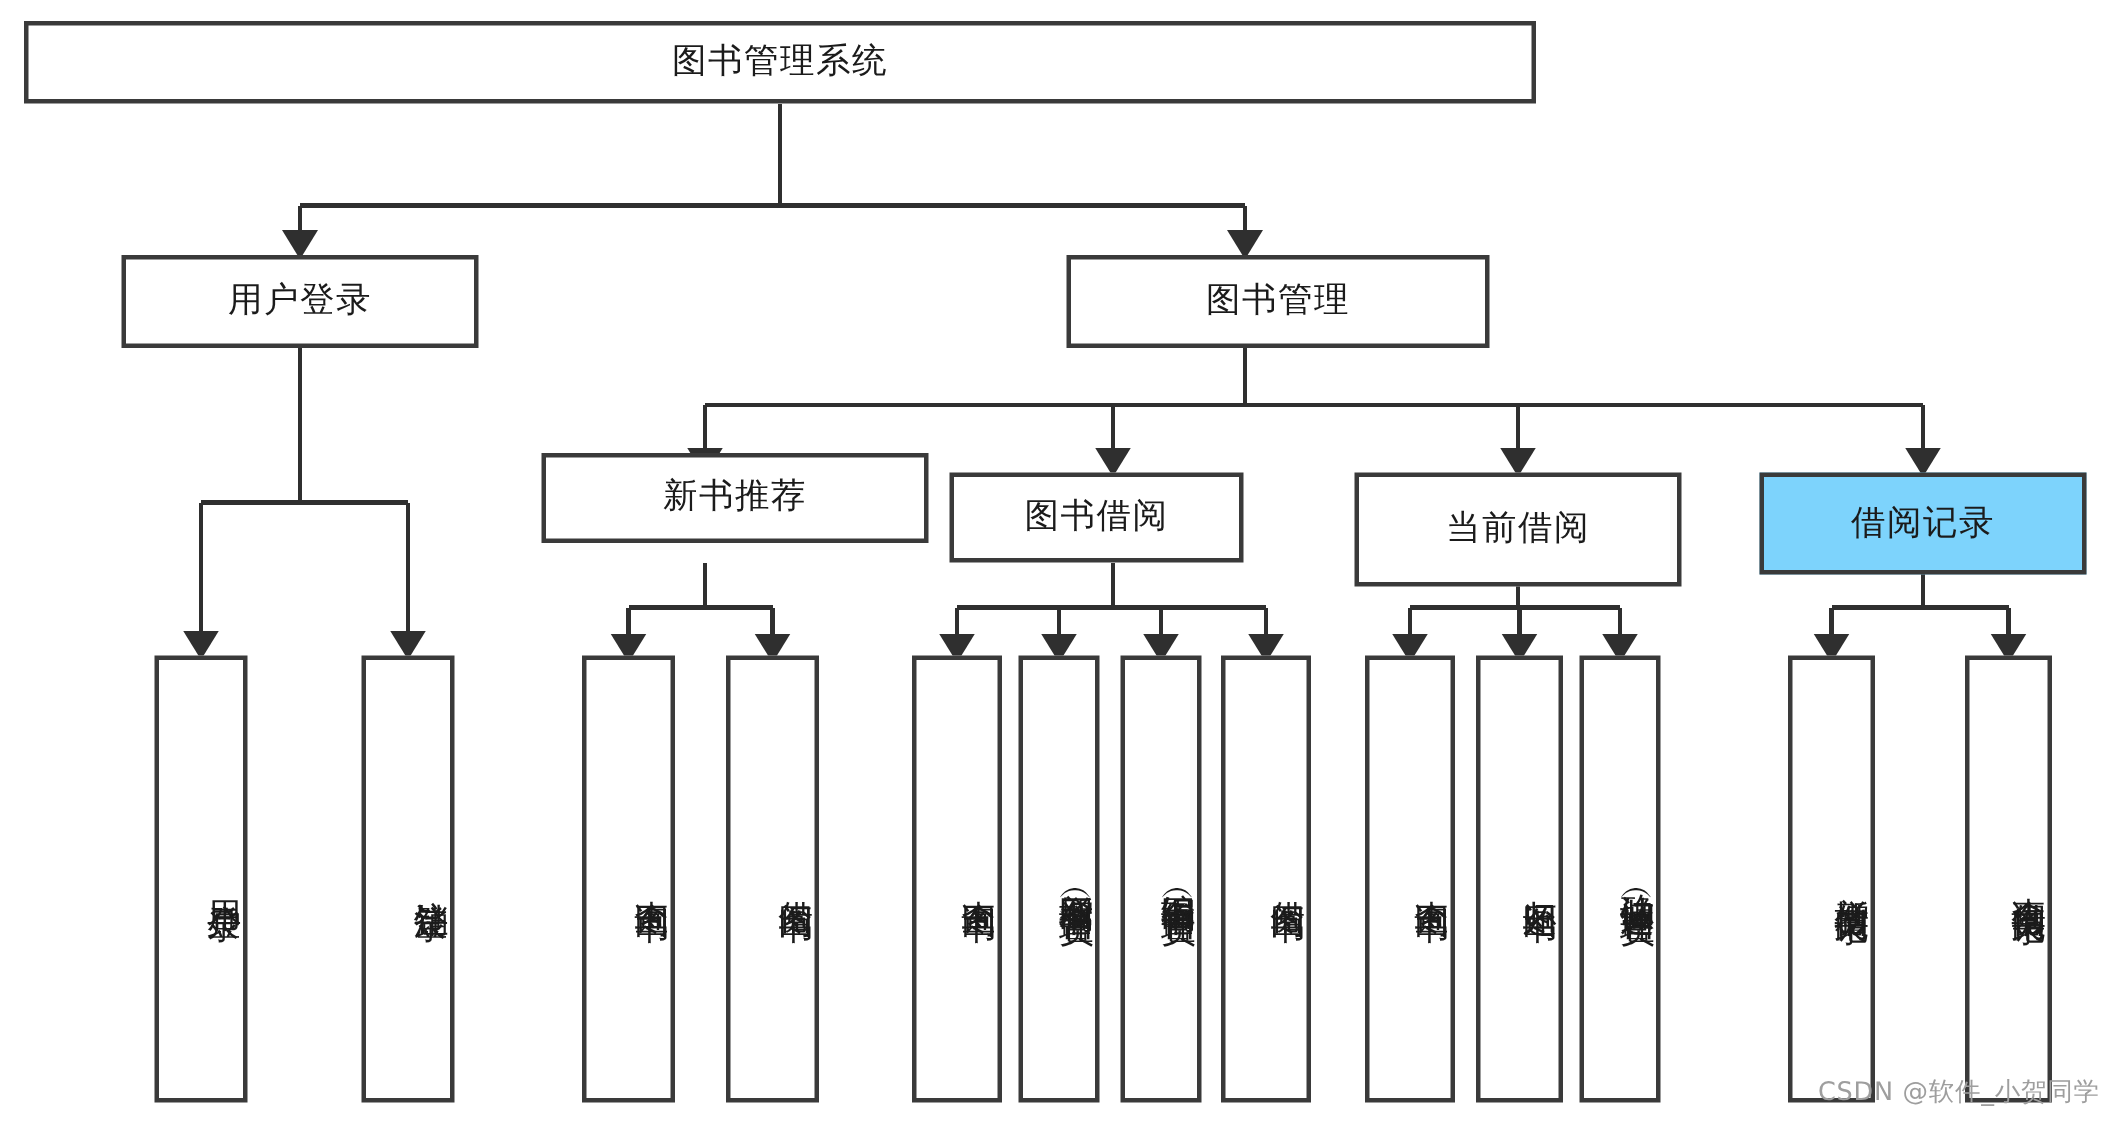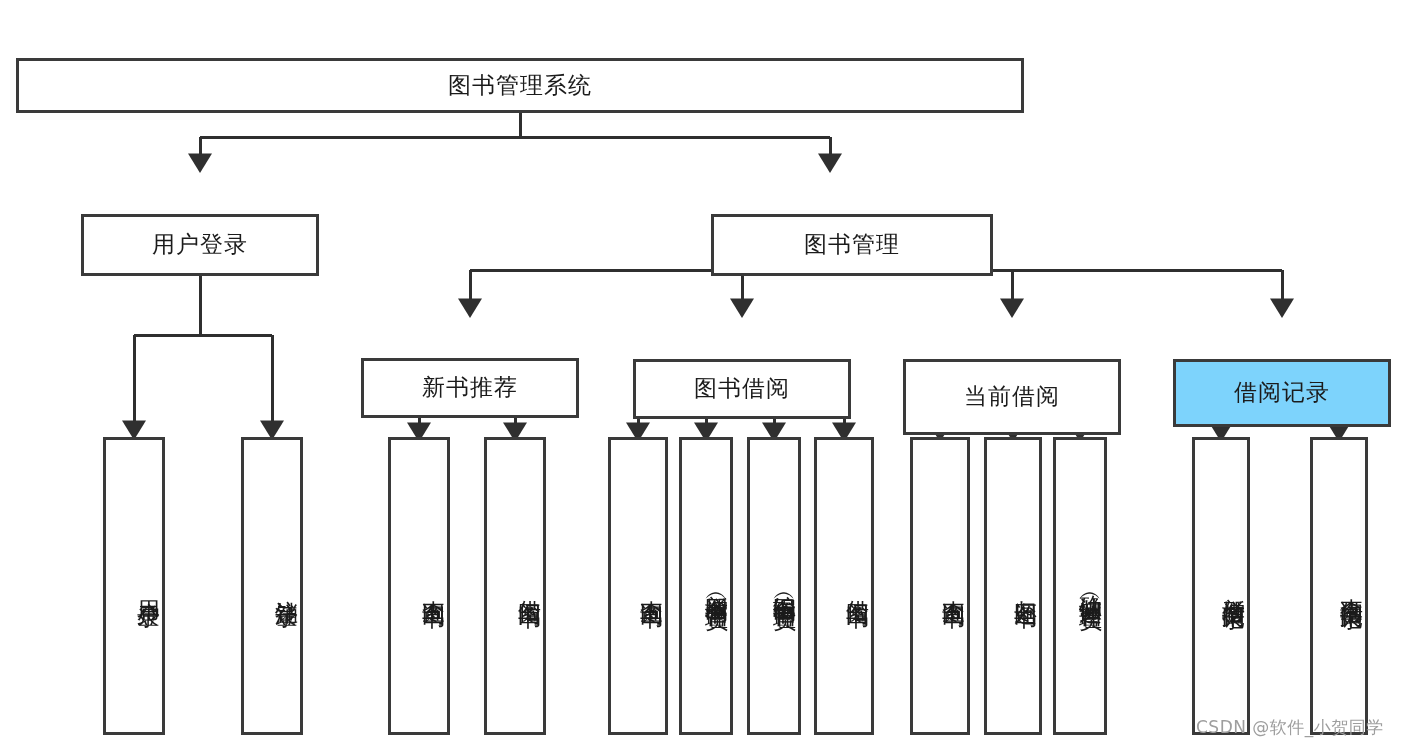--- a/index.html
+++ b/index.html
@@ -35,21 +35,20 @@
     display: flex;
     align-items: center;
     justify-content: center;
     text-align: center;
     line-height: 1.18;
   }
   .node.horiz {
     font-size: 23px;
     letter-spacing: 1px;
     padding: 16px 6px;
-    margin-top: 44px;
   }
   .node.vert {
     writing-mode: vertical-rl;
     text-orientation: upright;
     font-size: 23px;
     letter-spacing: 2px;
     padding: 10px 0;
     align-items: flex-start;
     justify-content: center;
   }
@@ -126,24 +125,24 @@
     <span>图书管理系统</span>
   </div>
 
   <div class="node horiz" style="left: 81px; top: 170px; width: 238px; height: 62px; border-color: rgb(58, 58, 58); color: rgb(27, 27, 27); background: rgb(255, 255, 255);">
     <span>用户登录</span>
   </div>
   <div class="node horiz" style="left: 711px; top: 170px; width: 282px; height: 62px; border-color: rgb(58, 58, 58); color: rgb(27, 27, 27); background: rgb(255, 255, 255);">
     <span>图书管理</span>
   </div>
 
-  <div class="node horiz" style="left: 361px; top: 314px; width: 218px; height: 60px; border-color: rgb(58, 58, 58); color: rgb(27, 27, 27); background: rgb(255, 255, 255);">
+  <div class="node horiz" style="left: 361px; top: 302px; width: 258px; height: 60px; border-color: rgb(58, 58, 58); color: rgb(27, 27, 27); background: rgb(255, 255, 255);">
     <span>新书推荐</span>
   </div>
-  <div class="node horiz" style="left: 633px; top: 315px; width: 218px; height: 60px; border-color: rgb(58, 58, 58); color: rgb(27, 27, 27); background: rgb(255, 255, 255);">
+  <div class="node horiz" style="left: 633px; top: 315px; width: 196px; height: 60px; border-color: rgb(58, 58, 58); color: rgb(27, 27, 27); background: rgb(255, 255, 255);">
     <span>图书借阅</span>
   </div>
   <div class="node horiz" style="left: 903px; top: 315px; width: 218px; height: 76px; border-color: rgb(58, 58, 58); color: rgb(27, 27, 27); background: rgb(255, 255, 255);">
     <span>当前借阅</span>
   </div>
   <div class="node horiz" style="left: 1173px; top: 315px; width: 218px; height: 68px; border-color: rgb(58, 58, 58); color: rgb(27, 27, 27); background: #7dd3fc; font-family: Liberation Serif, serif;">
     <span>借阅记录</span>
   </div>
 
   <div class="node vert" style="left: 103px; top: 437px; width: 62px; height: 298px; border-color: rgb(58, 58, 58); color: rgb(27, 27, 27); background: rgb(255, 255, 255);">
@@ -179,15 +178,15 @@
   <div class="node vert" style="left: 1053px; top: 437px; width: 54px; height: 298px; border-color: rgb(58, 58, 58); color: rgb(27, 27, 27); background: rgb(255, 255, 255);">
     <span class="vtext">确认归还（管理员）</span>
   </div>
   <div class="node vert" style="left: 1192px; top: 437px; width: 58px; height: 298px; border-color: rgb(58, 58, 58); color: rgb(27, 27, 27); background: rgb(255, 255, 255);">
     <span class="vtext">新增借阅记录</span>
   </div>
   <div class="node vert" style="left: 1310px; top: 437px; width: 58px; height: 298px; border-color: rgb(58, 58, 58); color: rgb(27, 27, 27); background: rgb(255, 255, 255);">
     <span class="vtext">查询借阅记录</span>
   </div>
 
-  <div class="watermark" style="left: 1196px; top: 716px; color: rgb(158, 158, 158);">CSDN @软件_小贺同学</div>
+  <div class="watermark" style="left: 1196px; top: 716px; color: rgb(158, 158, 158); padding-left: 16px;">CSDN @软件_小贺同学</div>
 
 </div>
 
 </body></html>

